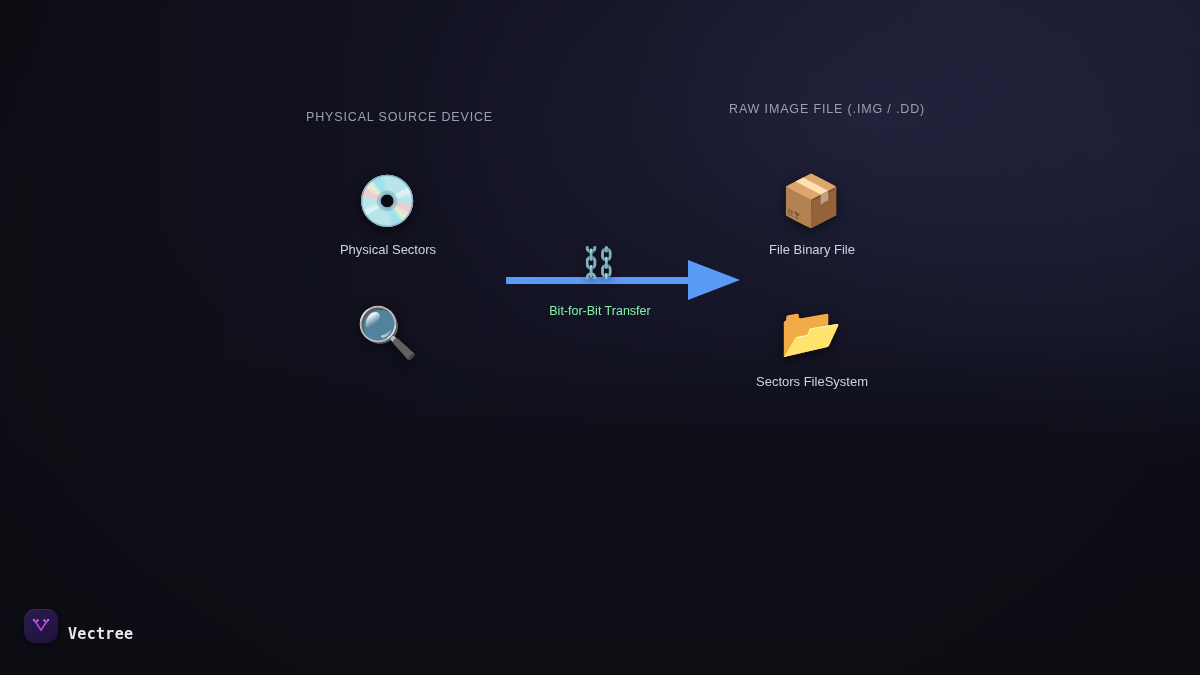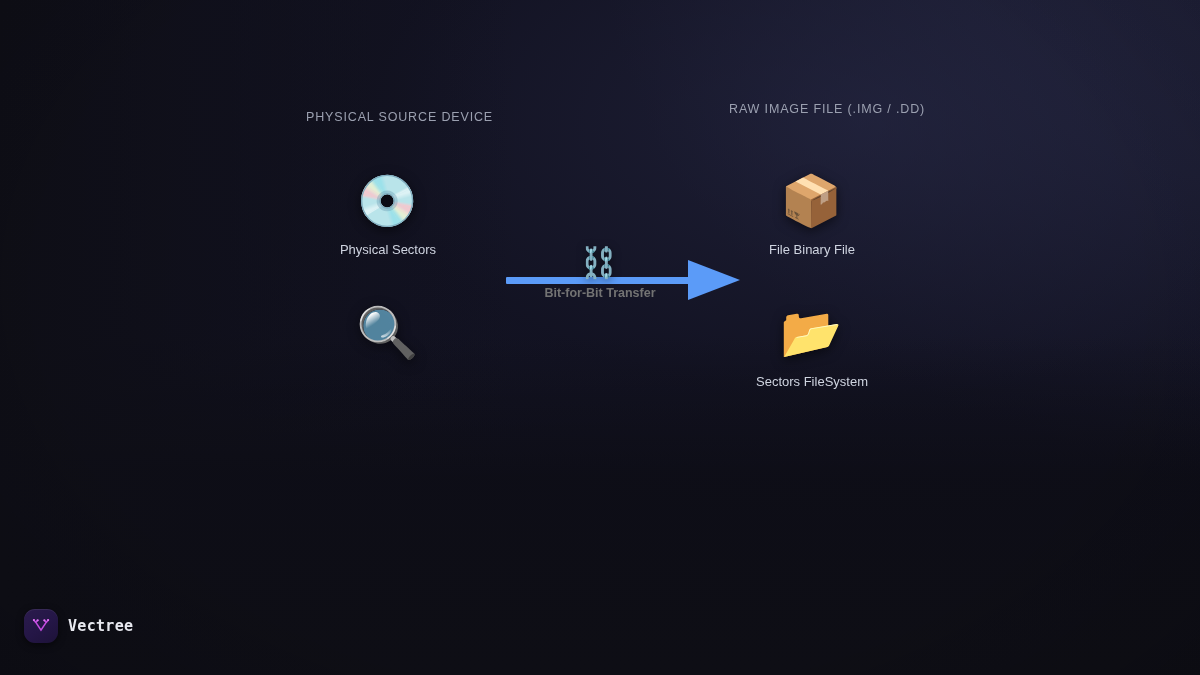--- a/index.html
+++ b/index.html
@@ -102,38 +102,38 @@
   }
   #transfer-icon{
     position:absolute;
     left:74px; top:2px;
     font-size:30px;
     line-height:30px;
     filter:drop-shadow(0 2px 4px rgba(0,0,0,0.5));
   }
   #transfer-label{
     position:absolute;
-    left:0; top:40px;
+    left:0; top:58px;
     width:188px;
     text-align:center;
     font-size:12.5px;
-    font-weight:bold;
-    color:#737373;
+    font-weight:normal;
+    color:#86efac;
     white-space:nowrap;
   }
 
   
   #footer{
     position:absolute;
     left:24px; bottom:20px; right:24px;
     z-index:6;
   }
   #brand{
     display:flex;
-    align-items:center;
+    align-items:flex-end;
     gap:10px;
     margin-bottom:12px;
   }
   #brand-logo{
     width:34px; height:34px;
     border-radius:11px;
     background:linear-gradient(145deg,#2b1b4d 0%,#241646 55%,#1d1238 100%);
     box-shadow:0 2px 7px rgba(0,0,0,0.55), inset 0 1px 0 rgba(255,255,255,0.07);
     display:flex; align-items:center; justify-content:center;
     flex:0 0 auto;

